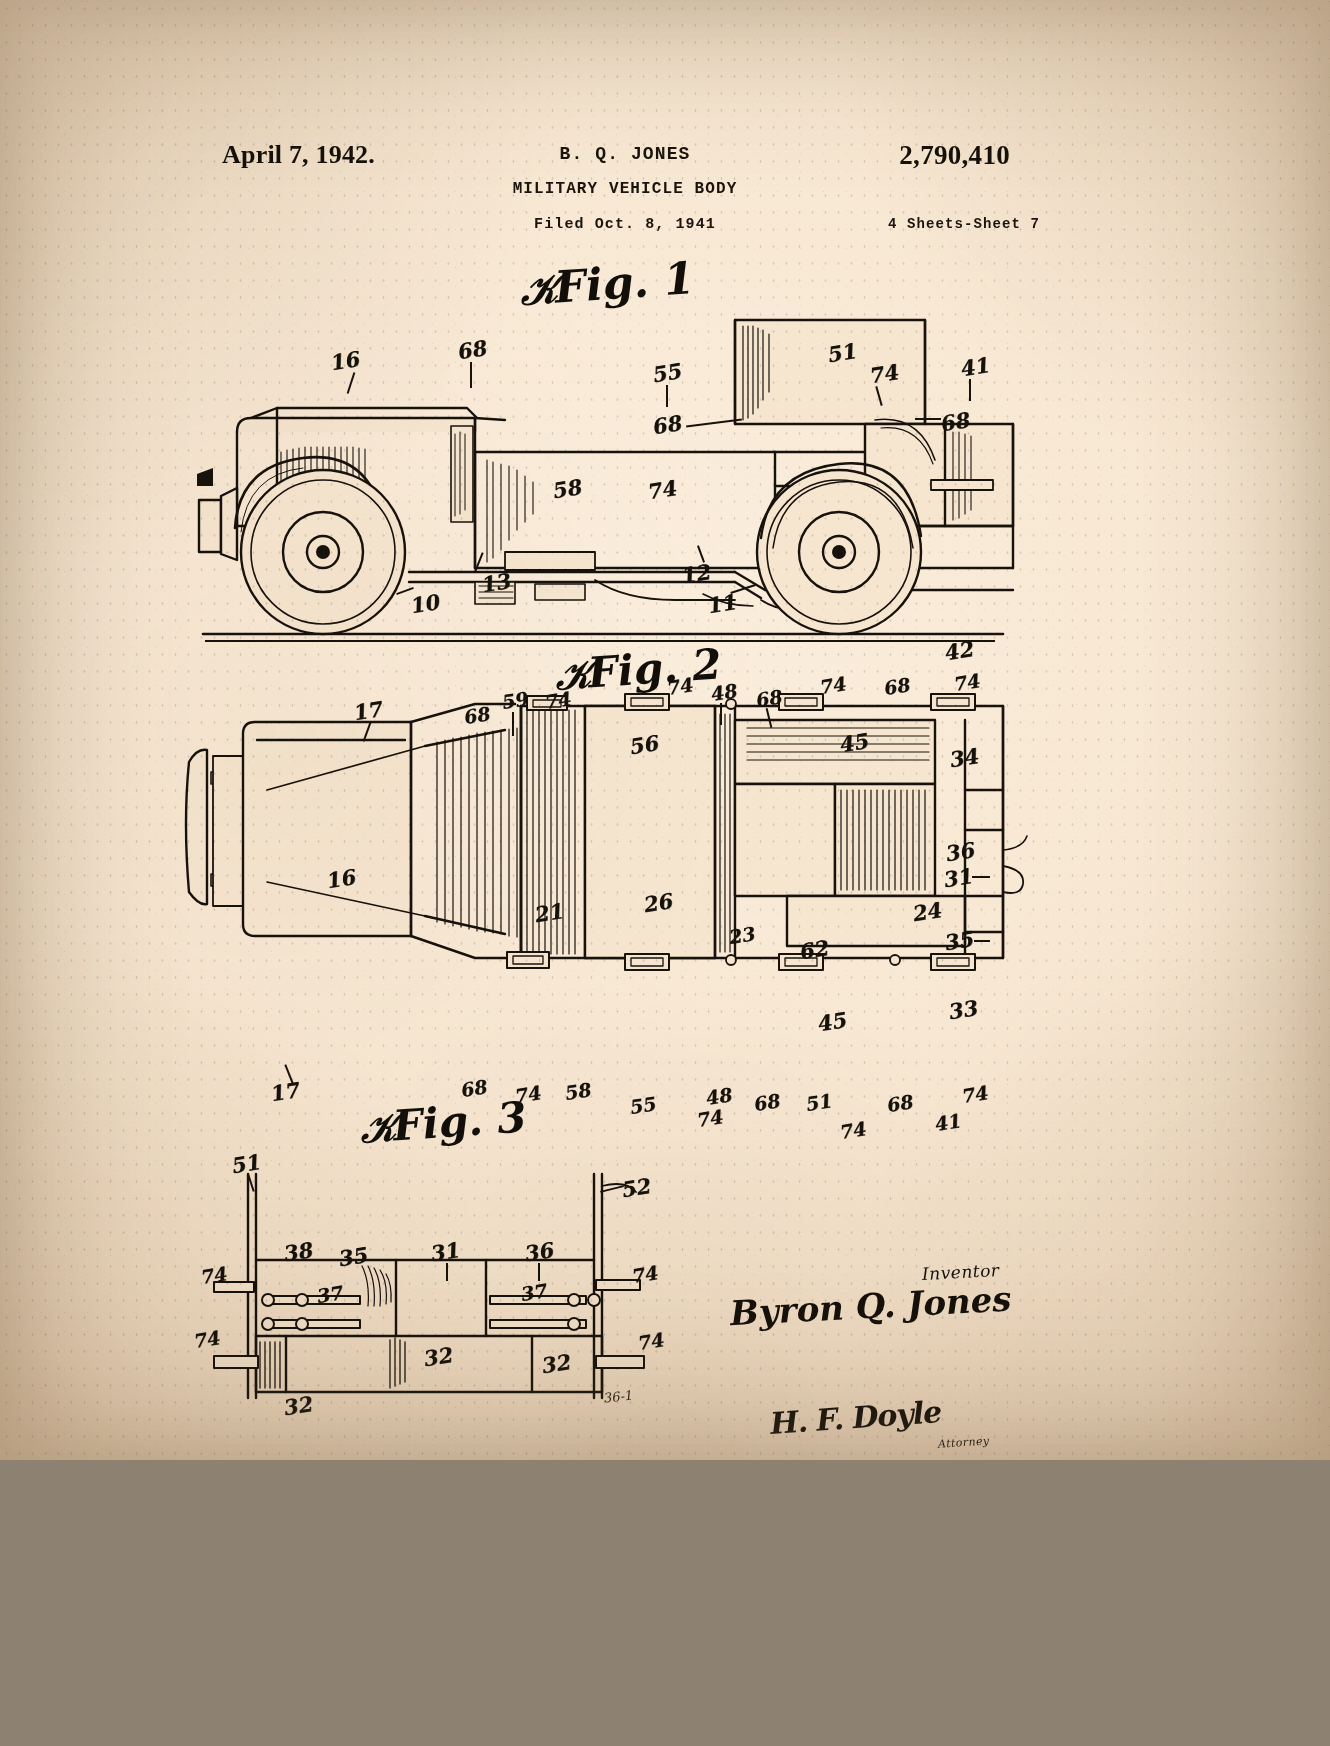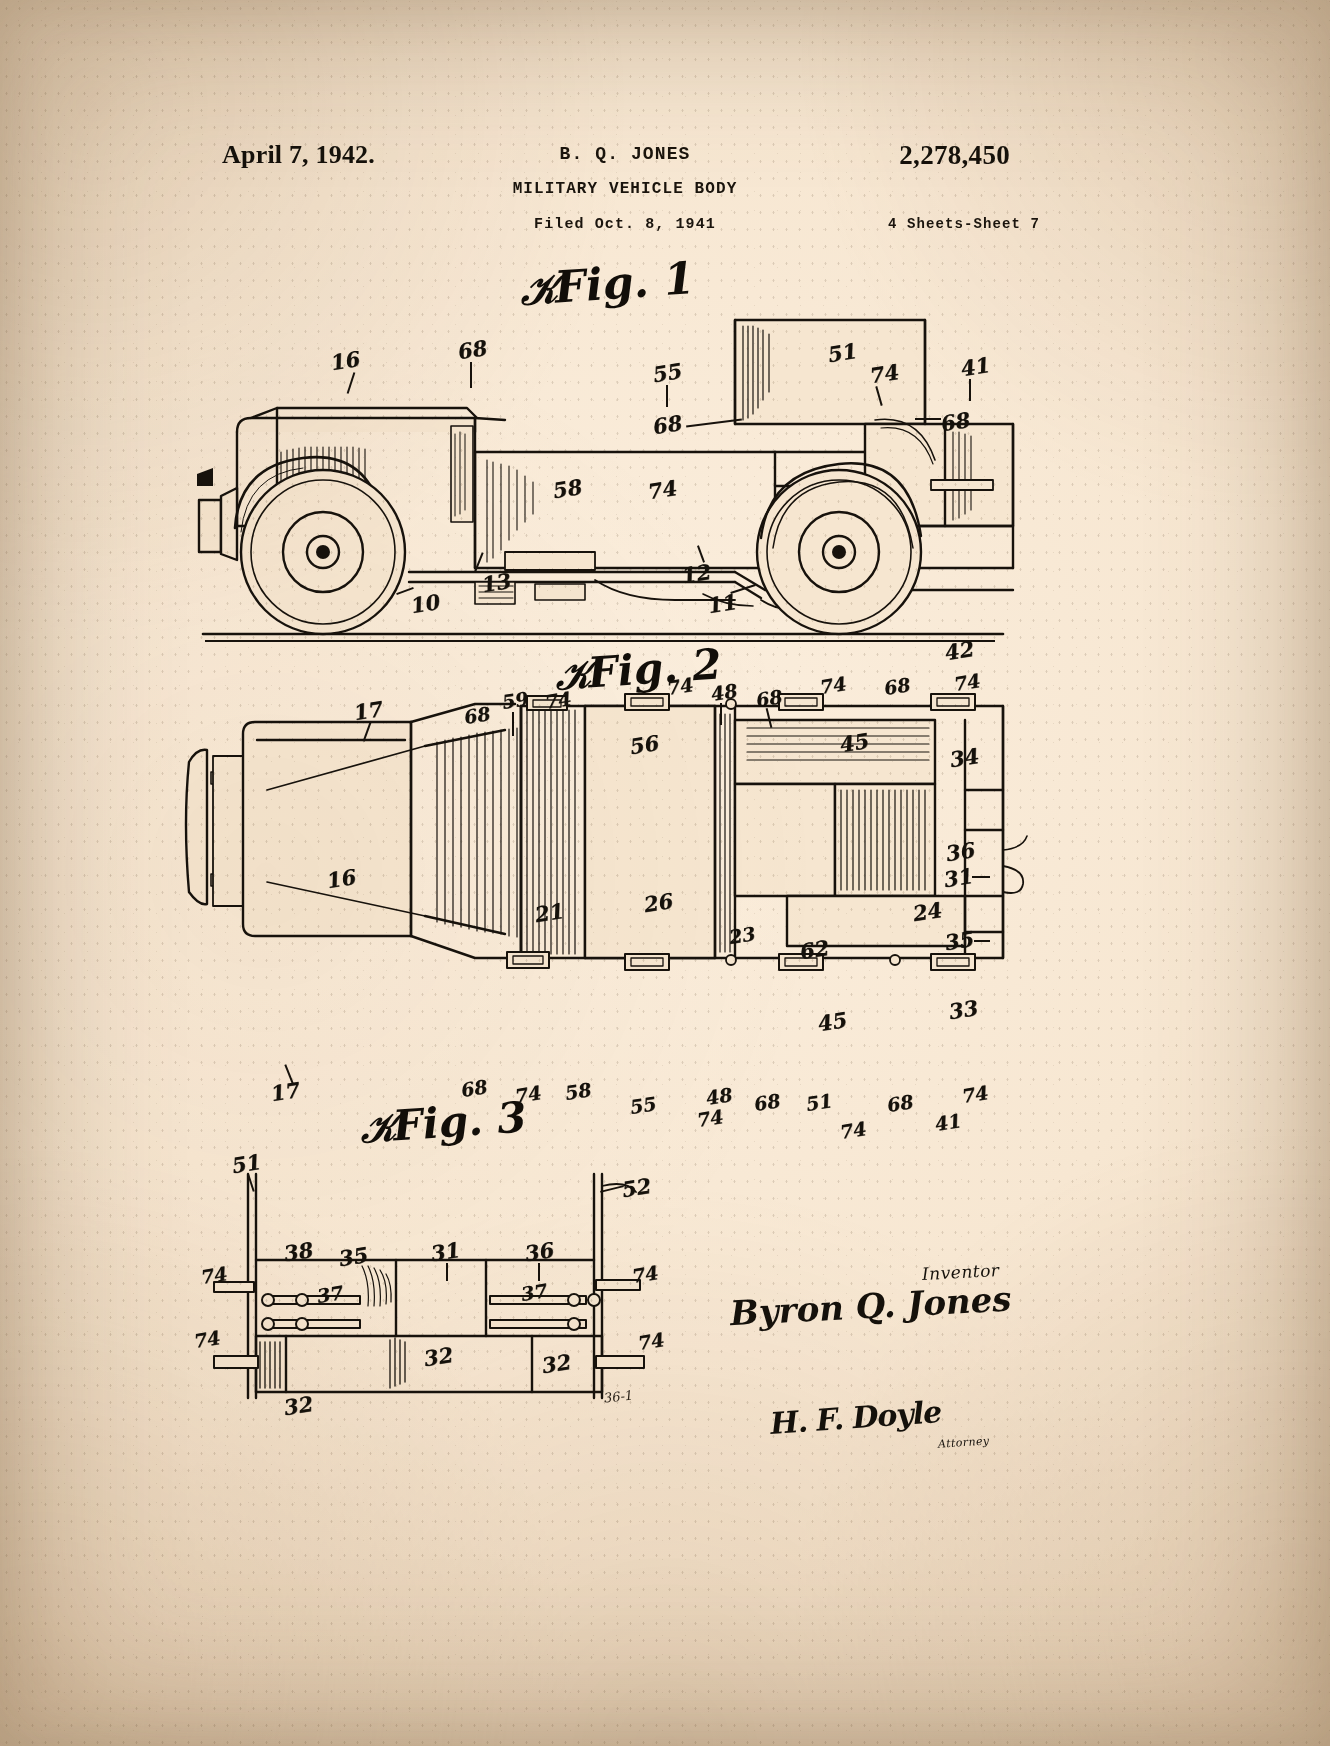--- a/index.html
+++ b/index.html
@@ -1,19 +1,19 @@
 <!DOCTYPE html>
 <html><head>
 <meta charset="utf-8">
 <title>Patent 2,278,450 — Military Vehicle Body</title>
 <style>
   html,body{margin:0;padding:0;background:#8d8271;}
   body{font-family:"Liberation Serif",serif;}
   #page{
-    position:relative;width:1330px;height:1746px;overflow:hidden;
+    position:relative;width:1330px;height:1460px;overflow:hidden;
     background:
       radial-gradient(ellipse 120% 95% at 48% 42%, #fbeedd 0%, #f7e7d2 38%, #f0dcc3 64%, #e4cdb0 84%, #d6bc9c 100%);
   }
   
   #grain{
     position:absolute;inset:0;pointer-events:none;mix-blend-mode:multiply;opacity:.55;
     background:
       radial-gradient(circle at 7% 6%, rgba(150,120,85,.30) 0%, rgba(150,120,85,0) 26%),
       radial-gradient(circle at 95% 3%, rgba(150,120,85,.28) 0%, rgba(150,120,85,0) 22%),
       radial-gradient(circle at 3% 96%, rgba(150,120,85,.32) 0%, rgba(150,120,85,0) 25%),
@@ -92,21 +92,21 @@
 
   .hrule{position:absolute;height:2px;background:#17120c;}
 </style>
 </head>
 <body>
 
 <div id="page">
 
   <div id="hdr">
     <div class="hdr-date">April 7, 1942.</div>
-    <div class="hdr-num">2,278,450</div>
+    <div class="hdr-num">2,790,410</div>
     <div class="typed hdr-inv">B. Q. JONES</div>
     <div class="typed hdr-title">MILITARY VEHICLE BODY</div>
     <div class="typed hdr-filed">Filed Oct. 8, 1941</div>
     <div class="typed hdr-sheets">4 Sheets-Sheet 7</div>
   </div>
 
   <div class="abs figcap" style="left:520px;top:258px;font-size:44px;">
     <span class="flour">𝒦</span><span>Fig. 1</span>
   </div>
 

